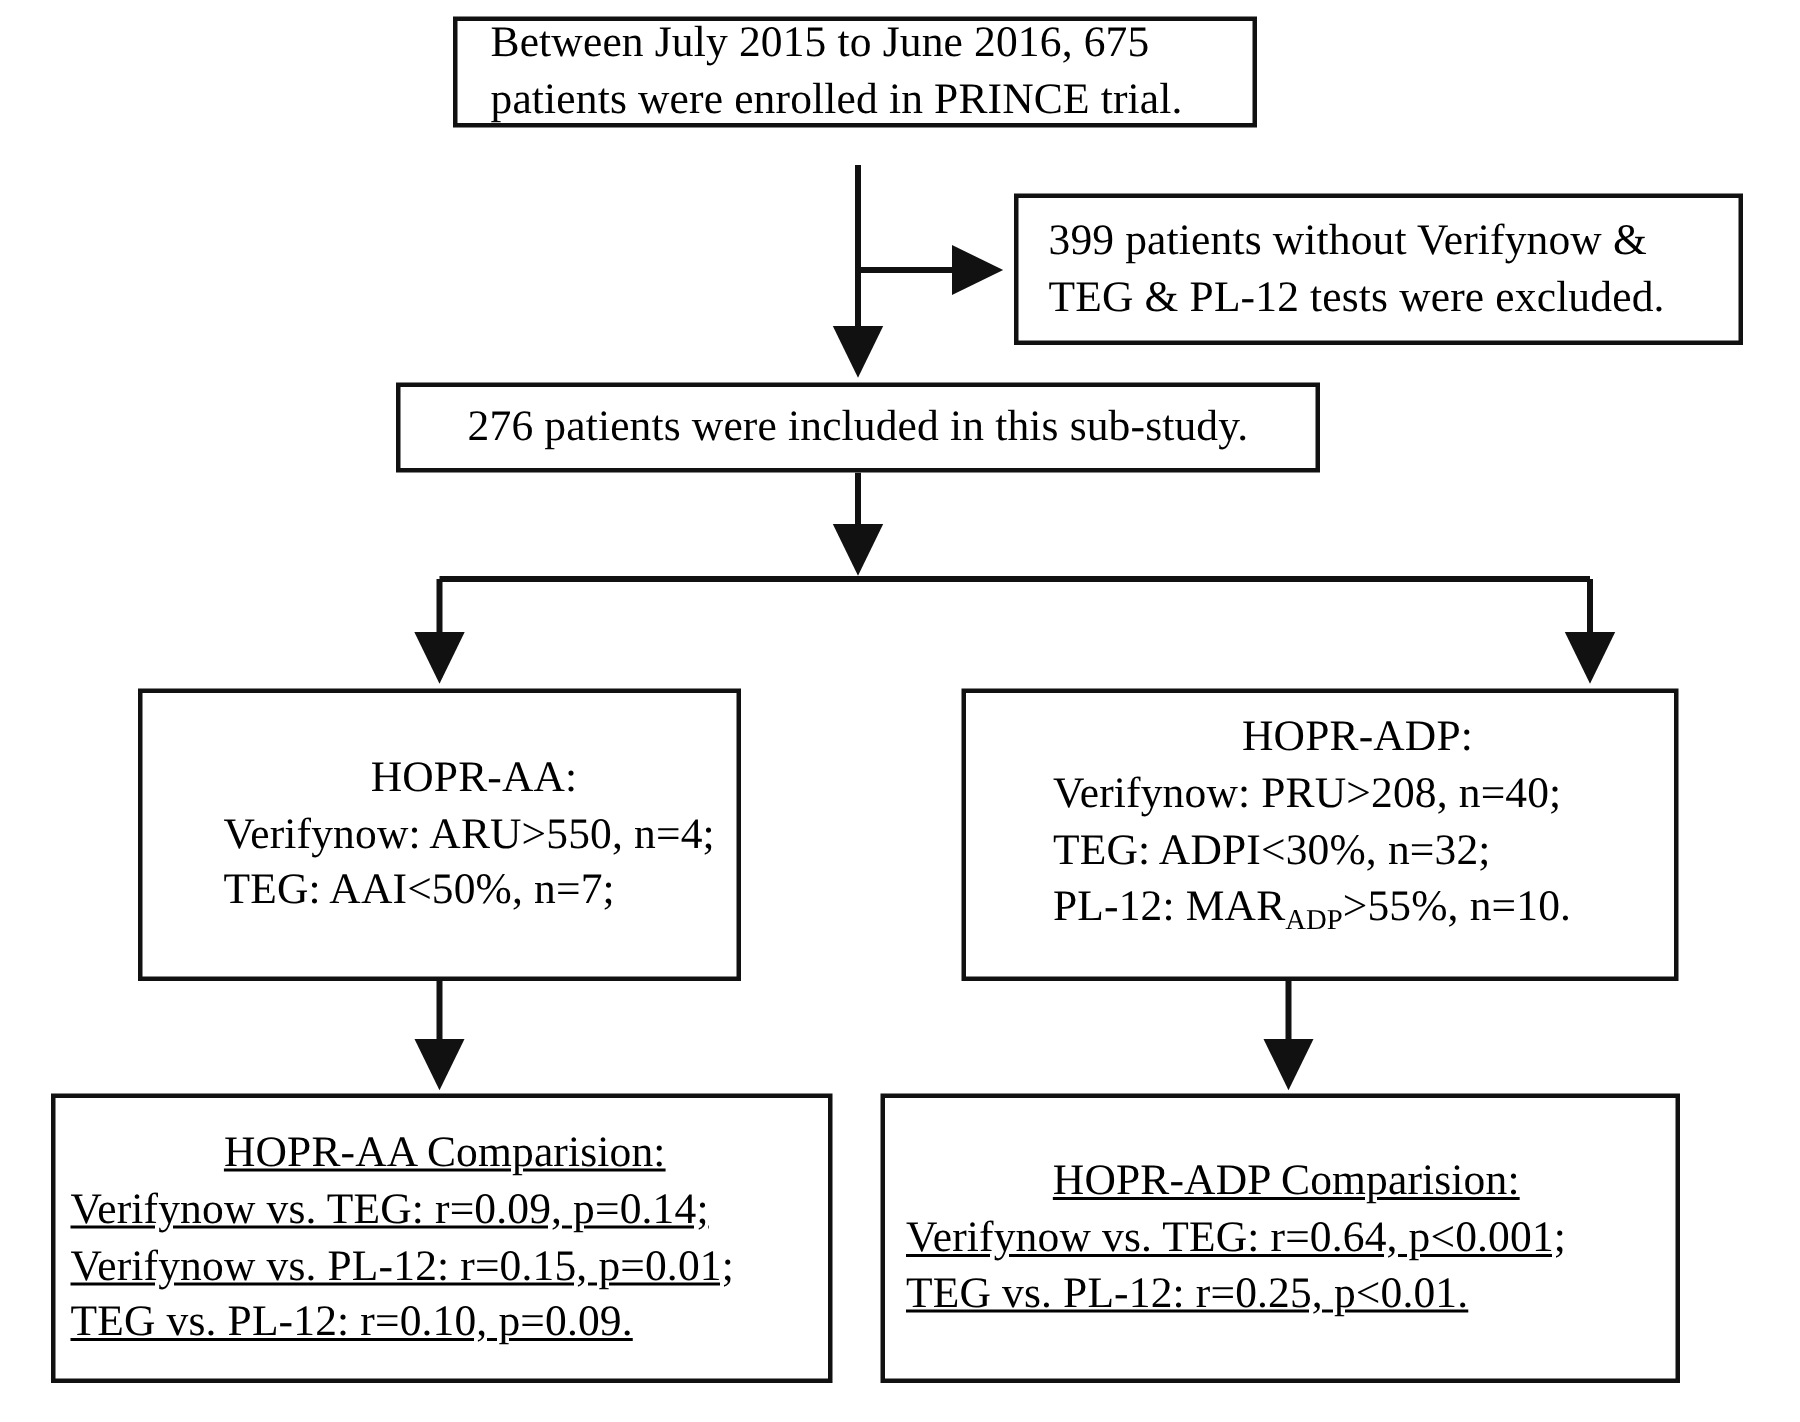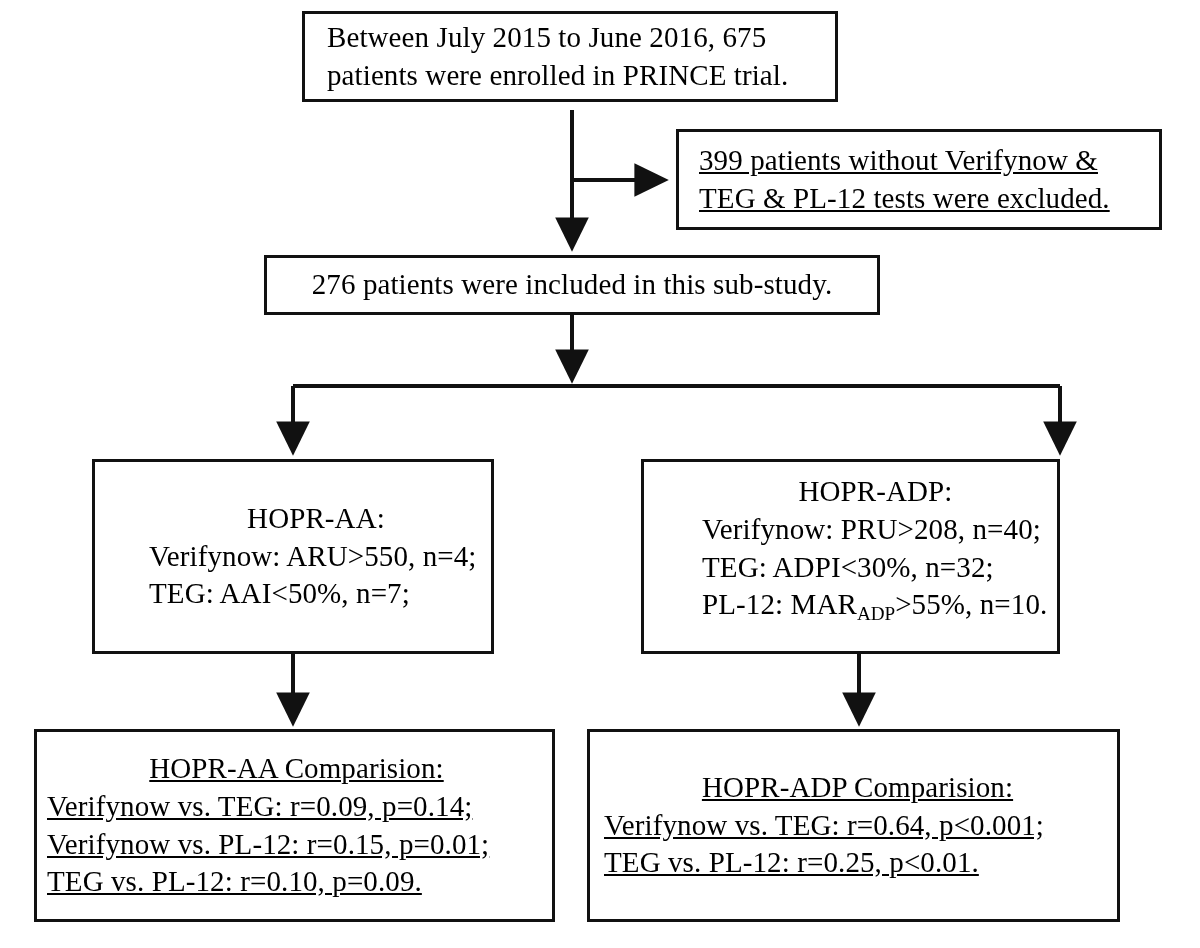--- a/index.html
+++ b/index.html
@@ -36,43 +36,43 @@
   }
   .node .line {
     display: block;
     white-space: nowrap;
     font-size: 29px;
     line-height: 1.30;
     letter-spacing: 0.1px;
   }
   
   #node-enrollment {
-    left: 302px; top: 11px; width: 536px; height: 91px;
+    left: 302px; top: 11px; width: 536px; height: 74px;
     padding: 0 14px 0 22px;
   }
   #node-enrollment .line { text-align: left; }
 
   #node-excluded {
     left: 676px; top: 129px; width: 486px; height: 101px;
     padding: 0 10px 0 20px;
   }
-  #node-excluded .line { text-align: left; text-decoration: underline; }
+  #node-excluded .line { text-align: left; }
 
   #node-substudy {
     left: 264px; top: 255px; width: 616px; height: 60px;
     padding: 0 32px;
   }
   #node-substudy .line { text-align: center; }
 
   #node-hopr-aa {
     left: 92px; top: 459px; width: 402px; height: 195px;
     padding: 0 8px 0 14px;
   }
   #node-hopr-adp {
-    left: 641px; top: 459px; width: 419px; height: 195px;
+    left: 641px; top: 459px; width: 478px; height: 195px;
     padding: 0 8px 16px 18px;
   }
   #node-hopr-aa .line, #node-hopr-adp .line { text-align: left; margin-left: 40px; }
   #node-hopr-aa .line.heading, #node-hopr-adp .line.heading { text-align: center; }
 
   #node-cmp-aa {
     left: 34px; top: 729px; width: 521px; height: 193px;
     padding: 0 6px 0 10px;
   }
   #node-cmp-adp {

